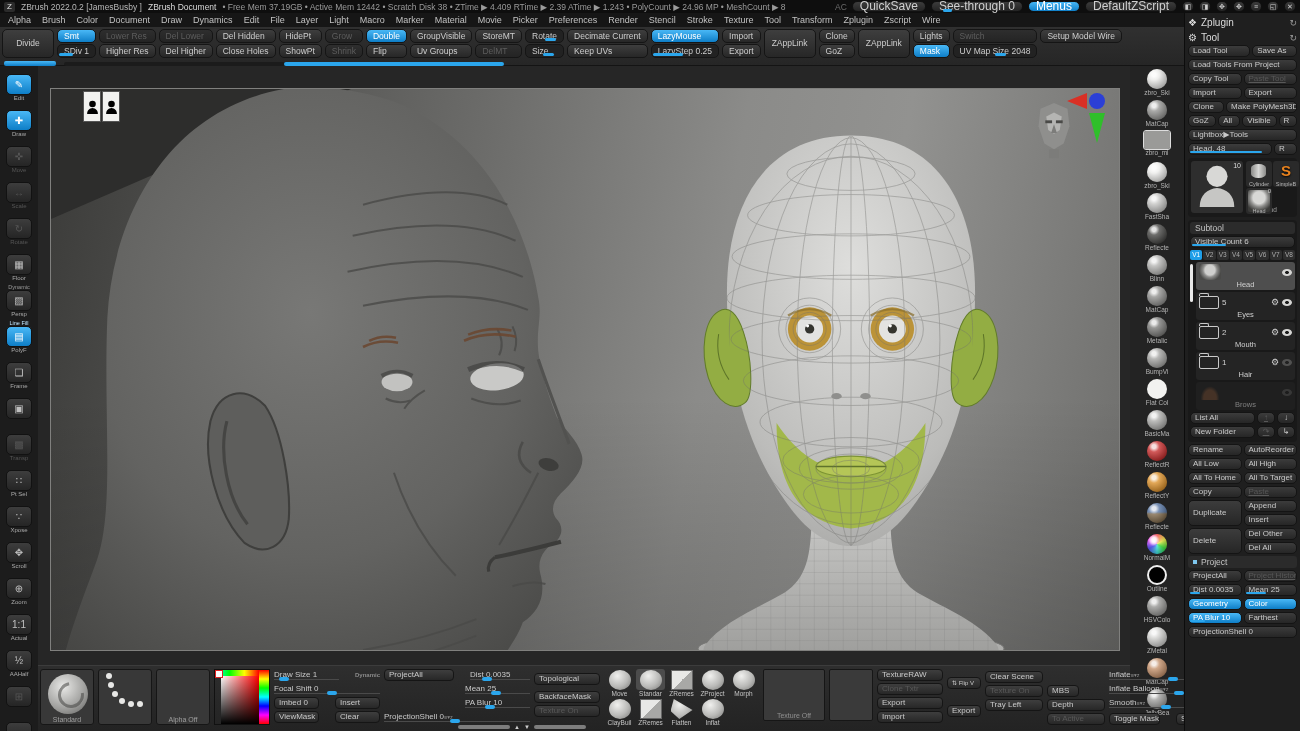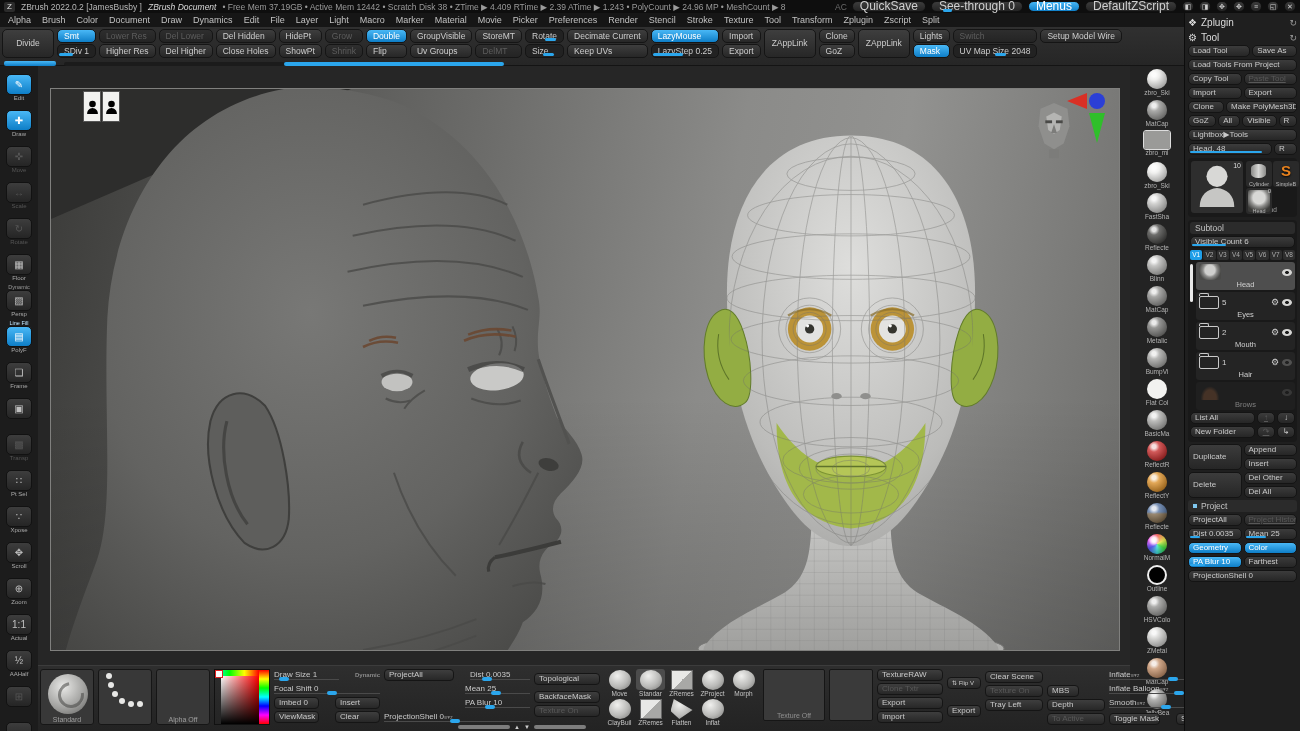--- a/index.html
+++ b/index.html
@@ -156,21 +156,21 @@
   #bscroll .tri{font-size:6px;color:#cfcfcf;line-height:6px;}
 </style>
 </head>
 <body>
 
 <div id="app">
 
   <div id="titlebar">
     <span class="logo">Z</span>
     <span>ZBrush 2022.0.2 [JamesBusby ]</span>
-    <span style="color:#dadada;font-style:italic;">ZBrush Document</span>
+    <span style="color:#dadada;">ZBrush Document</span>
     <span class="tstats">• Free Mem 37.19GB • Active Mem 12442 • Scratch Disk 38 • ZTime ▶ 4.409  RTime ▶ 2.39  ATime ▶ 1.243 • PolyCount ▶ 24.96 MP • MeshCount ▶ 8</span>
     <div class="tright">
       <span style="color:#6a6a6a;">AC</span>
       <span class="tbtn">QuickSave</span>
       <span class="tbtn tsee" style="--f: 12%;"><span>See-through 0</span><span class="nub"></span></span>
       <span class="tbtn active">Menus</span>
       <span class="tbtn">DefaultZScript</span>
       <span class="winbtn">◧</span>
       <span class="winbtn">◨</span>
       <span class="winbtn">✥</span>
@@ -200,21 +200,21 @@
       <span class="menu-item">Picker</span>
       <span class="menu-item">Preferences</span>
       <span class="menu-item">Render</span>
       <span class="menu-item">Stencil</span>
       <span class="menu-item">Stroke</span>
       <span class="menu-item">Texture</span>
       <span class="menu-item">Tool</span>
       <span class="menu-item">Transform</span>
       <span class="menu-item">Zplugin</span>
       <span class="menu-item">Zscript</span>
-      <span class="menu-item">Split</span>
+      <span class="menu-item">Wire</span>
     </div>
 
   <div id="topshelf">
     <div class="shelfrow">
 
     <div class="sgroup">
 
         <div class="scell tall"><span>Divide</span></div>
         </div>
         <div class="sgroup">
@@ -829,20 +829,43 @@
         <div class="rp-cell dim arrbtn">↑</div>
         <div class="rp-cell arrbtn">↓</div>
       </div>
       <div class="rp-row">
         <div class="rp-cell" style="flex:5">New Folder</div>
         <div class="rp-cell dim arrbtn">↷</div>
         <div class="rp-cell arrbtn">↳</div>
       </div>
     </div>
 
+    <div>
+
+    <div class="rp-row">
+
+        <div class="rp-cell">Rename</div>
+          <div class="rp-cell">AutoReorder</div>
+        </div>
+        <div class="rp-row">
+
+        <div class="rp-cell">All Low</div>
+          <div class="rp-cell">All High</div>
+        </div>
+        <div class="rp-row">
+
+        <div class="rp-cell">All To Home</div>
+          <div class="rp-cell">All To Target</div>
+        </div>
+        <div class="rp-row">
+
+        <div class="rp-cell">Copy</div>
+          <div class="rp-cell dim">Paste</div>
+        </div>
+      </div>
 
     <div class="dupgrid">
       <div class="rp-cell tallbtn">Duplicate</div>
       <div class="rp-cell">Append</div>
       <div class="rp-cell">Insert</div>
     </div>
     <div class="dupgrid">
       <div class="rp-cell tallbtn">Delete</div>
       <div class="rp-cell">Del Other</div>
       <div class="rp-cell">Del All</div>

